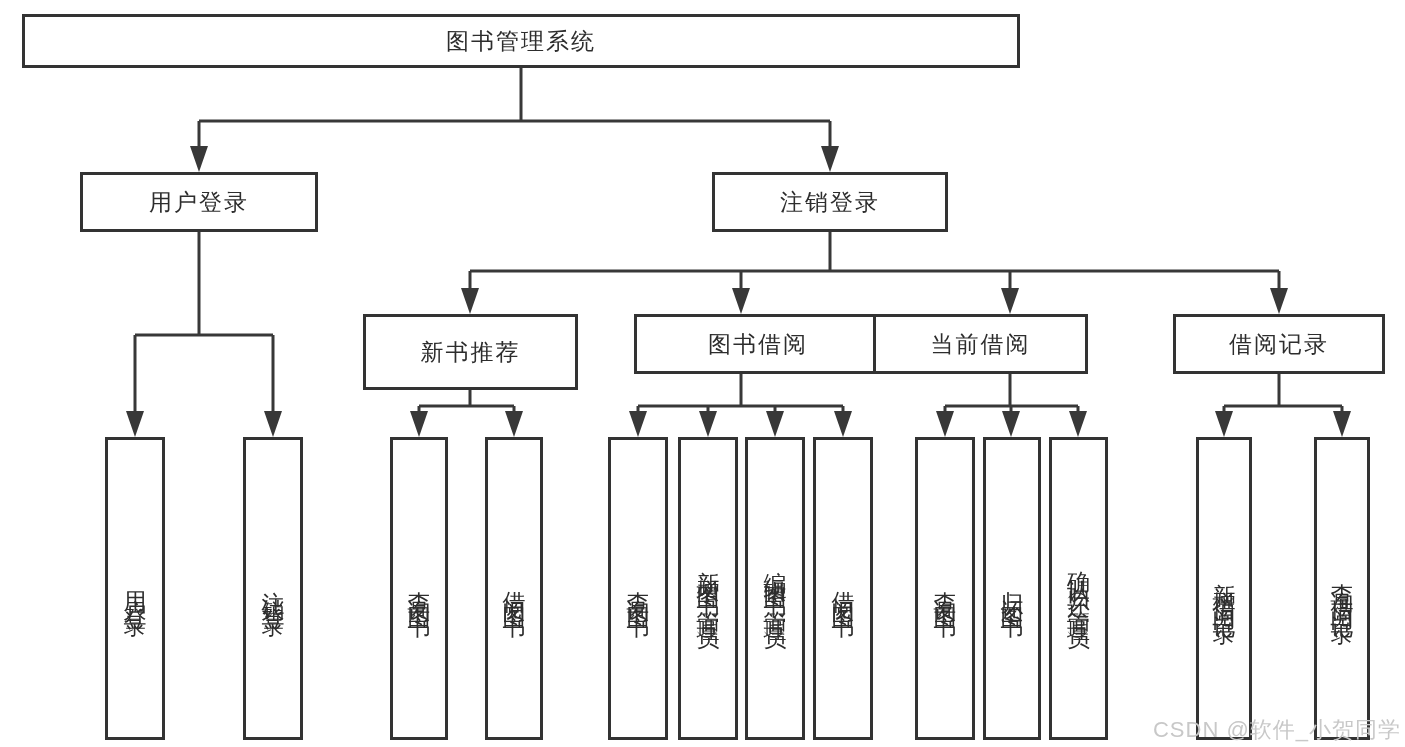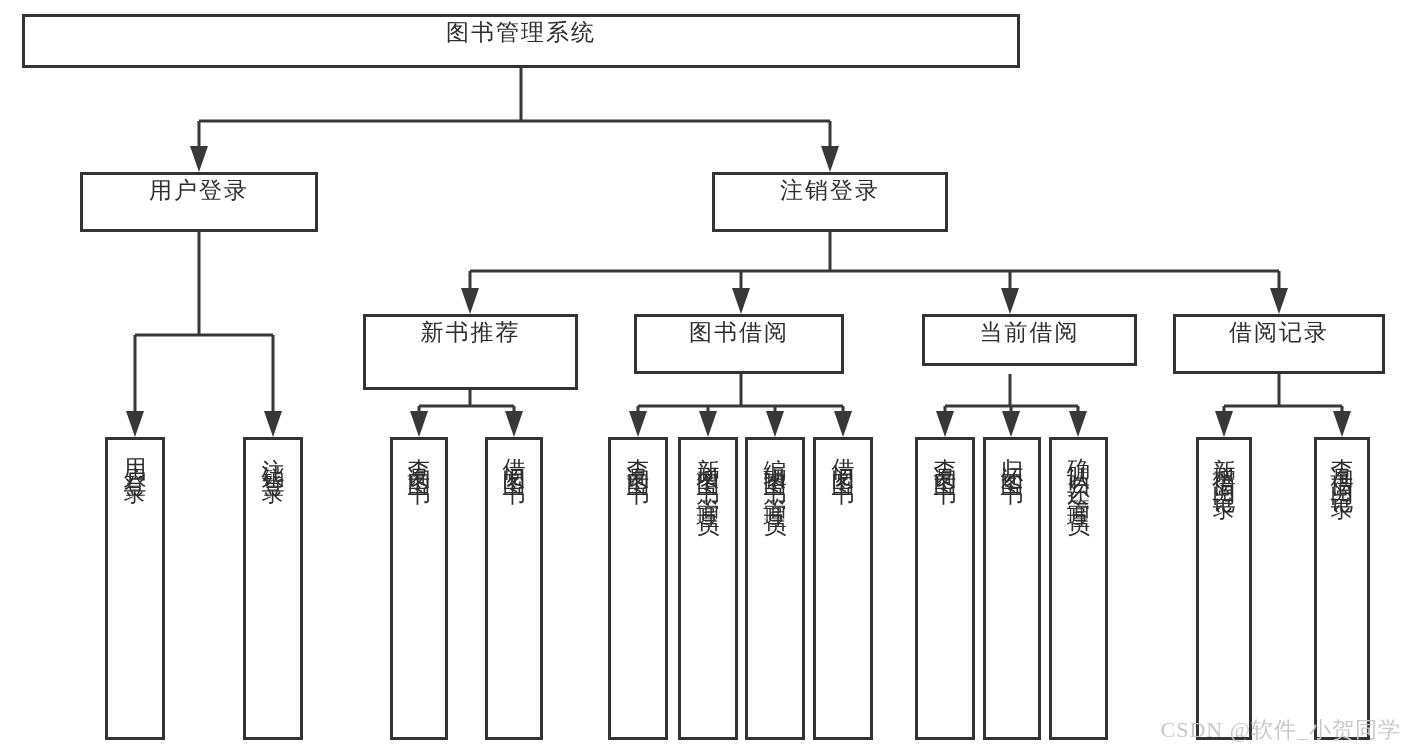--- a/index.html
+++ b/index.html
@@ -16,21 +16,21 @@
     left: 0; top: 0;
     width: 1405px; height: 747px;
     z-index: 1;
   }
   .box {
     position: absolute;
     box-sizing: border-box;
     background: #ffffff;
     border: 3px solid #333333;
     display: flex;
-    align-items: flex-start;
+    align-items: center;
     justify-content: center;
     z-index: 2;
   }
   .box.h span {
     font-size: 23px;
     letter-spacing: 2px;
     color: #2d2d2d;
     white-space: nowrap;
   }
   .box.v span {
@@ -42,21 +42,20 @@
   }
   .watermark {
     position: absolute;
     right: 4px;
     bottom: 2px;
     font-size: 22px;
     letter-spacing: 1px;
     color: #c8c8c8;
     z-index: 5;
     white-space: nowrap;
-    font-family: Liberation Serif, serif;
   }
 </style>
 </head>
 <body>
 
 <div id="canvas">
 
   <svg class="connectors" viewBox="0 0 1405 747" xmlns="http://www.w3.org/2000/svg">
     <g stroke="#383838" stroke-width="3" fill="none">
       <path d="M521 68 V121 M199 121 H830 M199 121 V152 M830 121 V152"></path>
@@ -97,24 +96,24 @@
   <div class="box h" style="left:80px;top:172px;width:238px;height:60px">
     <span>用户登录</span>
   </div>
   <div class="box h" style="left:712px;top:172px;width:236px;height:60px">
     <span>注销登录</span>
   </div>
 
   <div class="box h" style="left:363px;top:314px;width:215px;height:76px">
     <span>新书推荐</span>
   </div>
-  <div class="box h" style="left:634px;top:314px;width:210px;height:60px">
+  <div class="box h" style="left:634px;top:314px;width:248px;height:60px">
     <span>图书借阅</span>
   </div>
-  <div class="box h" style="left:922px;top:314px;width:215px;height:52px">
+  <div class="box h" style="left:873px;top:314px;width:215px;height:60px">
     <span>当前借阅</span>
   </div>
   <div class="box h" style="left:1173px;top:314px;width:212px;height:60px">
     <span>借阅记录</span>
   </div>
 
   <div class="box v" style="left:105px;top:437px;width:60px;height:303px">
     <span>用户登录</span>
   </div>
   <div class="box v" style="left:243px;top:437px;width:60px;height:303px">

